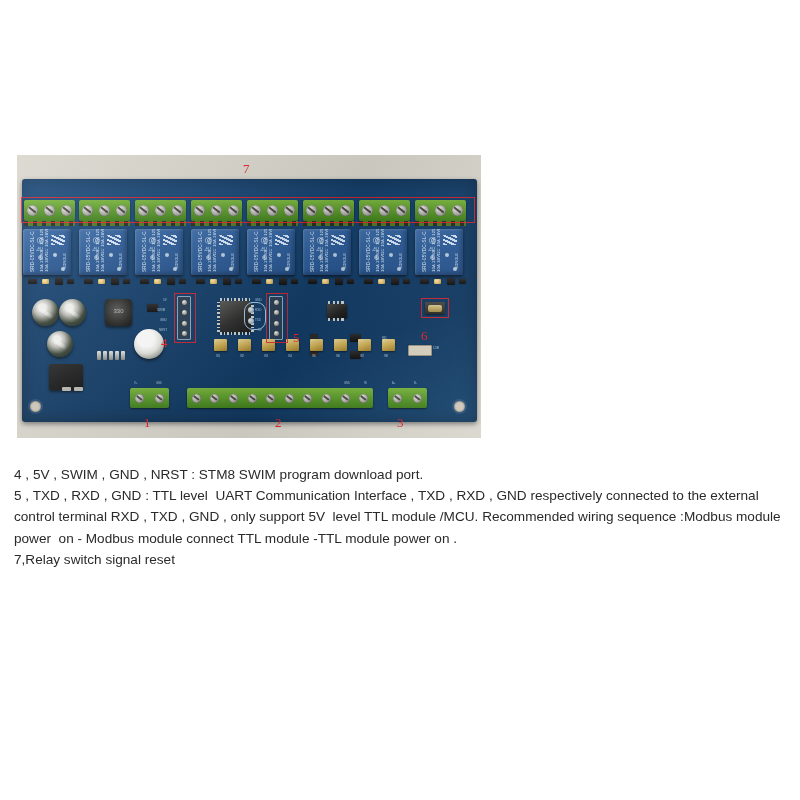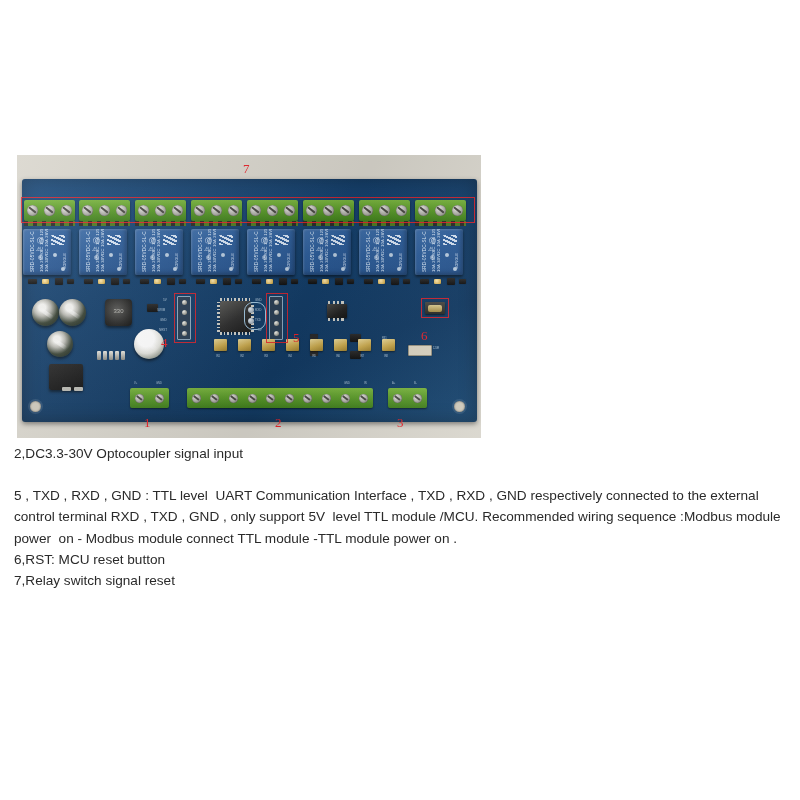--- a/index.html
+++ b/index.html
@@ -476,18 +476,17 @@
   <span class="callout" style="left:226px;top:7px;">7</span>
   <span class="callout" style="left:144px;top:181px;">4</span>
   <span class="callout" style="left:276px;top:176px;">5</span>
   <span class="callout" style="left:404px;top:174px;">6</span>
   <span class="callout" style="left:127px;top:261px;">1</span>
   <span class="callout" style="left:258px;top:261px;">2</span>
   <span class="callout" style="left:380px;top:261px;">3</span>
 </div>
 
 <div id="desc">
-  <p>2,DC3.3-30V Optocoupler signal input</p>
   <p class="gap"></p>
+  <p>4 , 5V , SWIM , GND , NRST : STM8 SWIM program download port.</p>
   <p>5 , TXD , RXD , GND : TTL level  UART Communication Interface , TXD , RXD , GND respectively connected to the external control terminal RXD , TXD , GND , only support 5V  level TTL module /MCU. Recommended wiring sequence :Modbus module power  on - Modbus module connect TTL module -TTL module power on .</p>
-  <p>6,RST: MCU reset button</p>
   <p>7,Relay switch signal reset</p>
 </div>
 
 </body></html>

